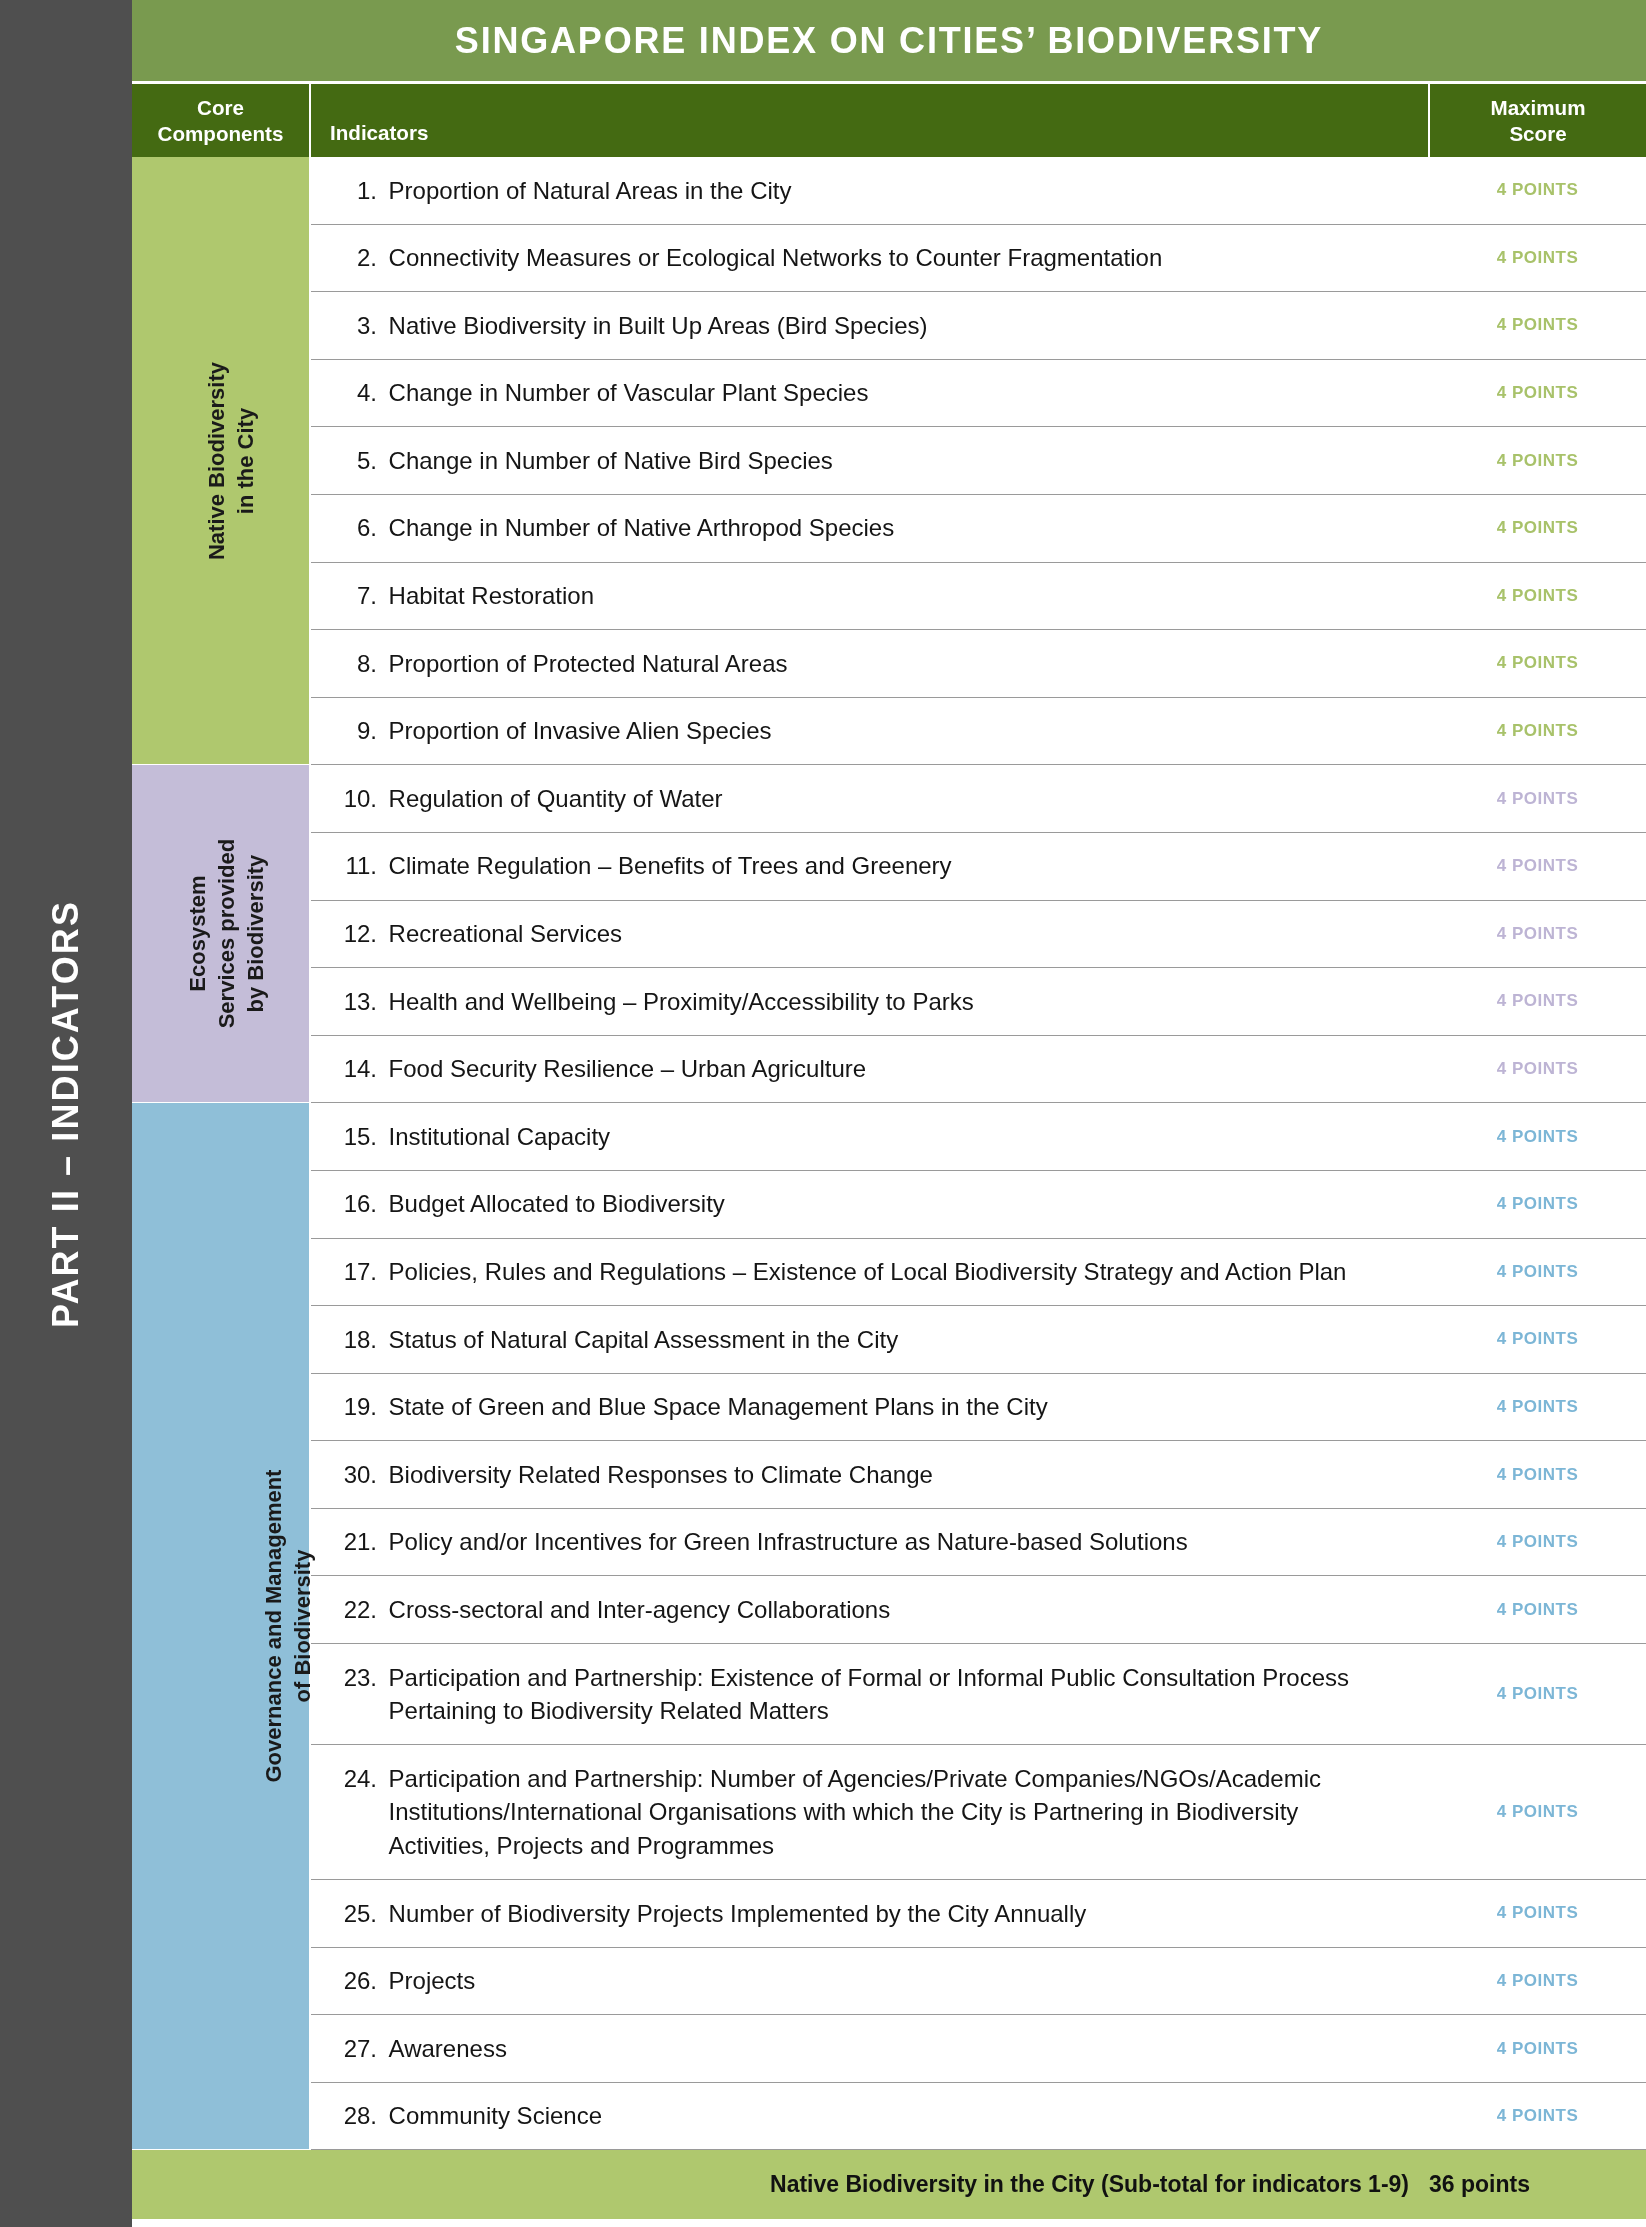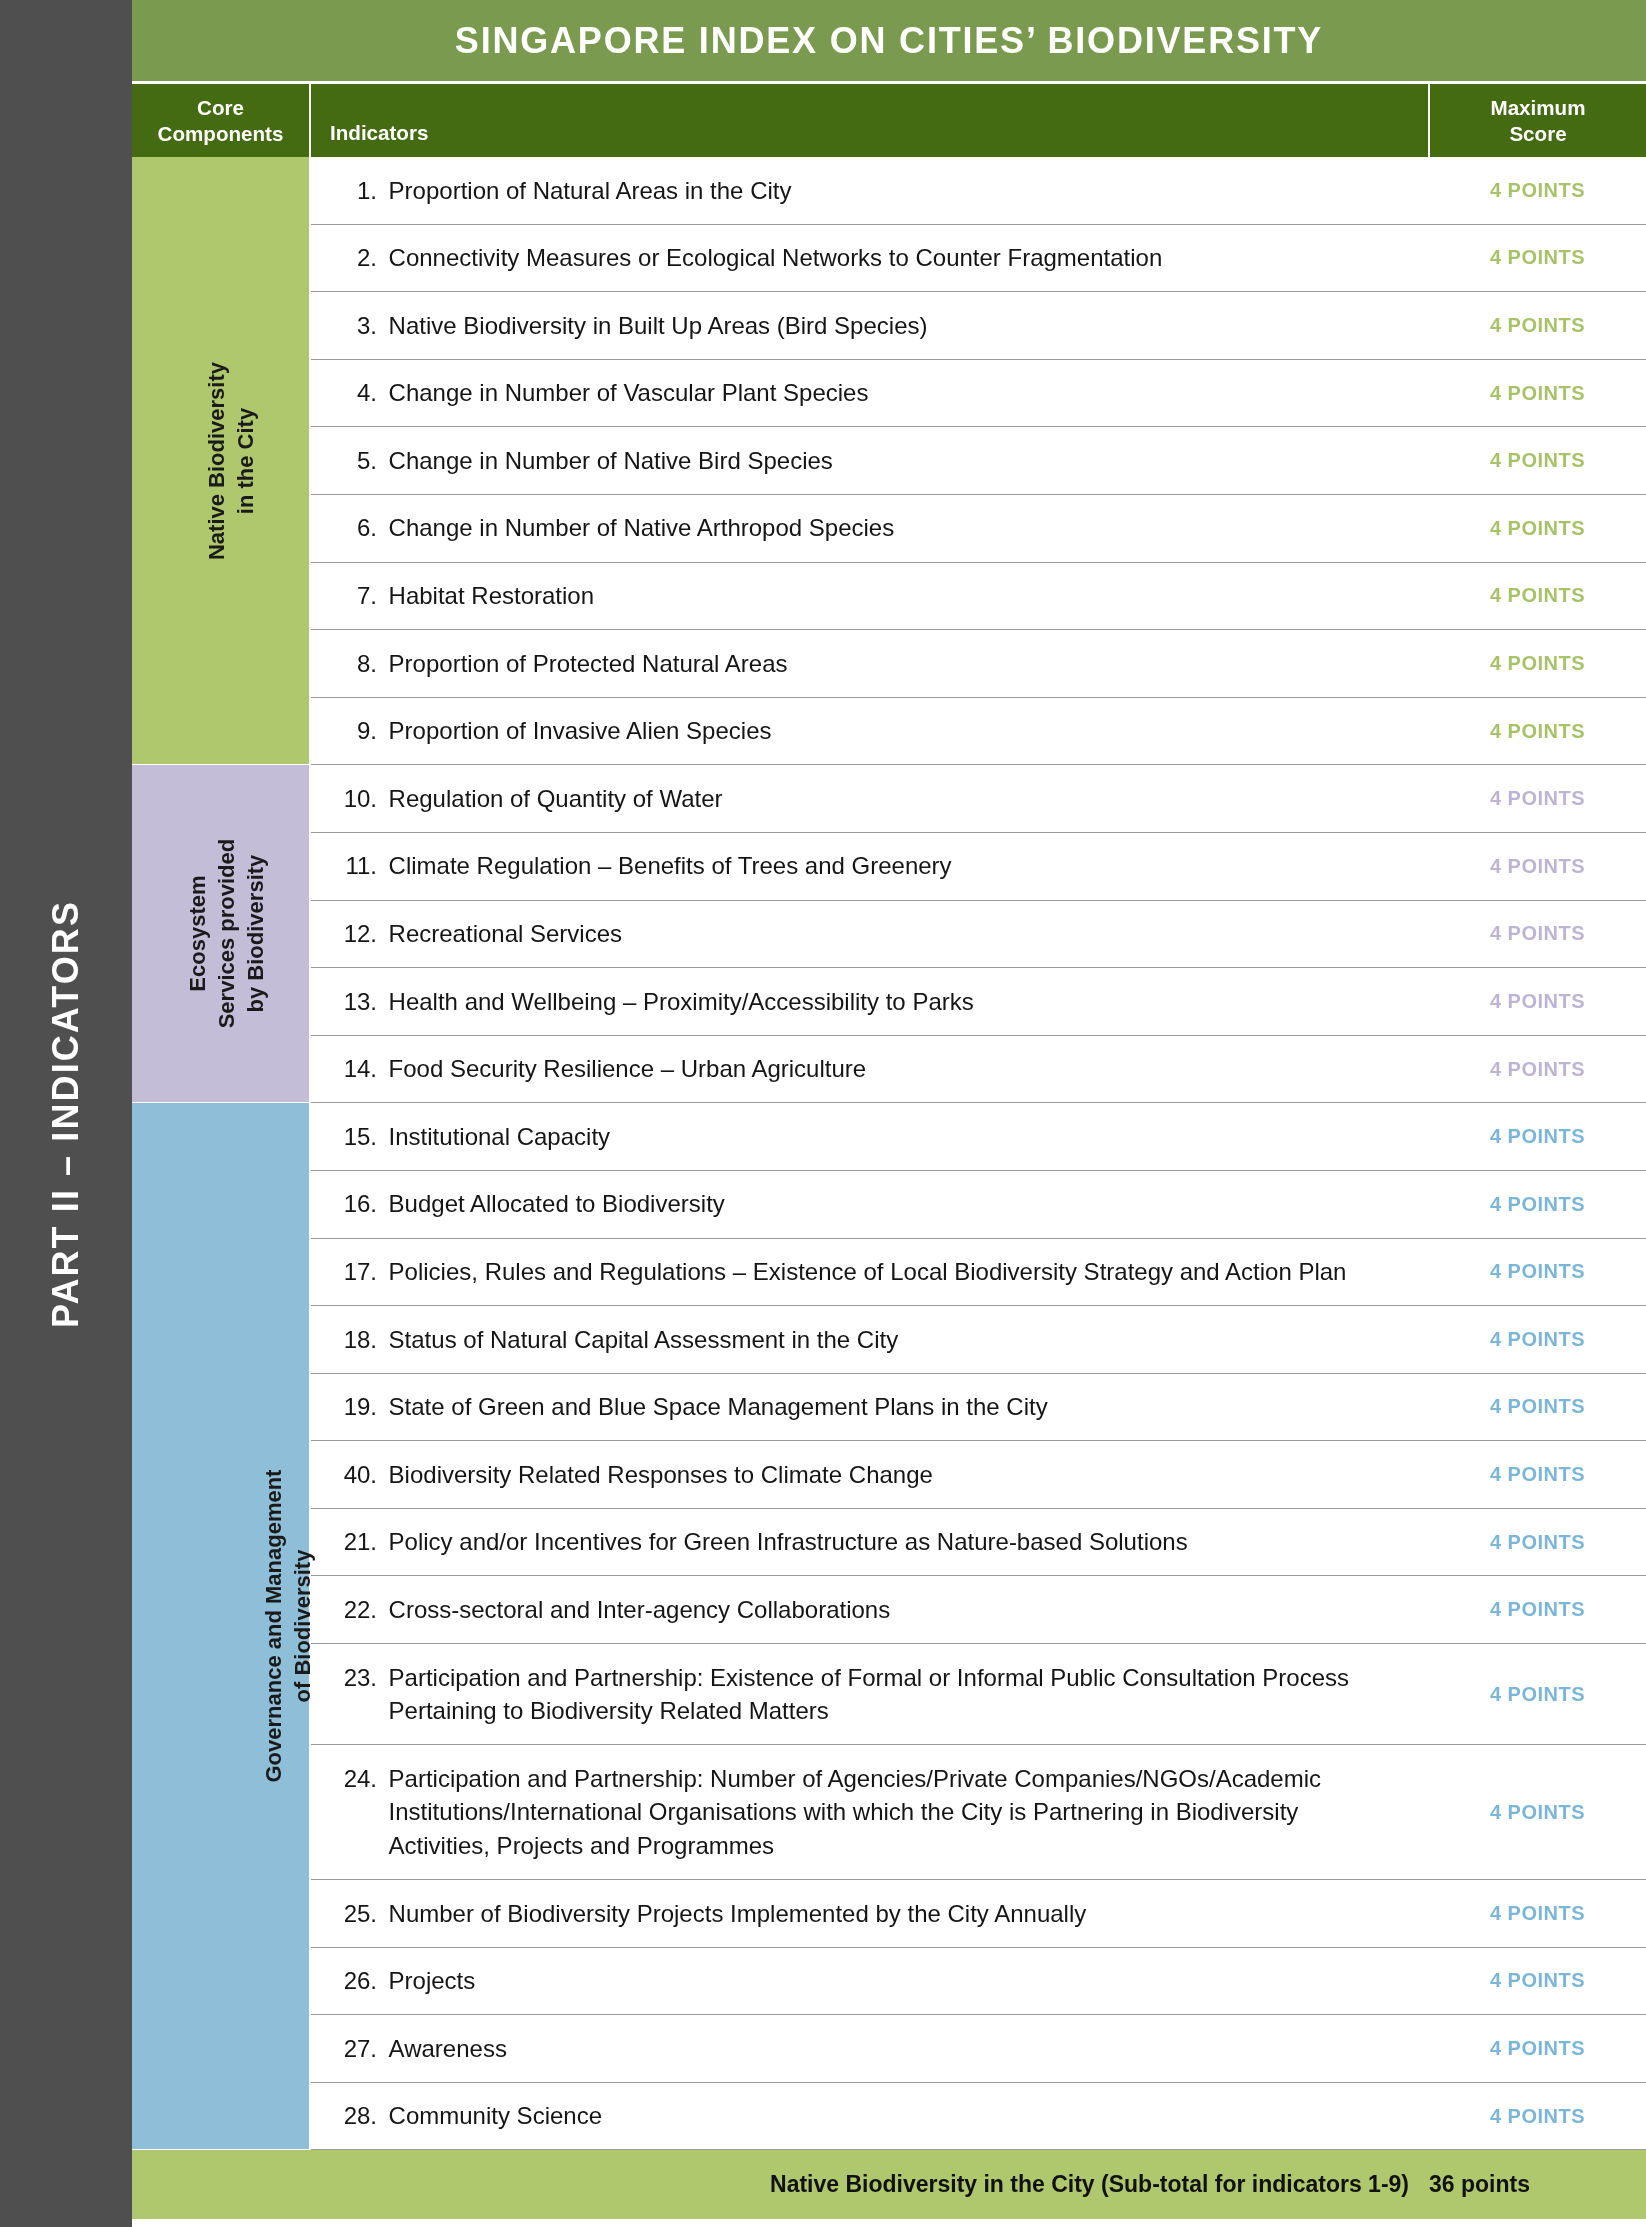--- a/index.html
+++ b/index.html
@@ -157,21 +157,21 @@
   td.ind-cell .indtext {
     display: inline-block;
     width: calc(100% - 63px);
     vertical-align: top;
   }
 
   td.score-cell {
     background: #ffffff;
     text-align: center;
     vertical-align: middle;
-    font-size: 20px;
+    font-size: 17px;
     font-weight: bold;
     letter-spacing: 0.5px;
     border-top: 1.7px solid #555555;
     border-bottom: 0.8px solid #9a9a9a;
   }
   td.score-cell.sc-green  { color: #A8C26A; }
   td.score-cell.sc-purple { color: #BDB4D4; }
   td.score-cell.sc-blue   { color: #7CB6D6; }
 
   tr.first-of-table td.ind-cell,
@@ -312,21 +312,21 @@
           </tr>
           <tr>
             <td class="ind-cell"><span class="numbox">18.</span><span class="indtext">Status of Natural Capital Assessment in the City</span></td>
             <td class="score-cell sc-blue">4 POINTS</td>
           </tr>
           <tr>
             <td class="ind-cell"><span class="numbox">19.</span><span class="indtext">State of Green and Blue Space Management Plans in the City</span></td>
             <td class="score-cell sc-blue">4 POINTS</td>
           </tr>
           <tr>
-            <td class="ind-cell"><span class="numbox">40.</span><span class="indtext">Biodiversity Related Responses to Climate Change</span></td>
+            <td class="ind-cell"><span class="numbox">30.</span><span class="indtext">Biodiversity Related Responses to Climate Change</span></td>
             <td class="score-cell sc-blue">4 POINTS</td>
           </tr>
           <tr>
             <td class="ind-cell"><span class="numbox">21.</span><span class="indtext">Policy and/or Incentives for Green Infrastructure as Nature-based Solutions</span></td>
             <td class="score-cell sc-blue">4 POINTS</td>
           </tr>
           <tr>
             <td class="ind-cell"><span class="numbox">22.</span><span class="indtext">Cross-sectoral and Inter-agency Collaborations</span></td>
             <td class="score-cell sc-blue">4 POINTS</td>
           </tr>

